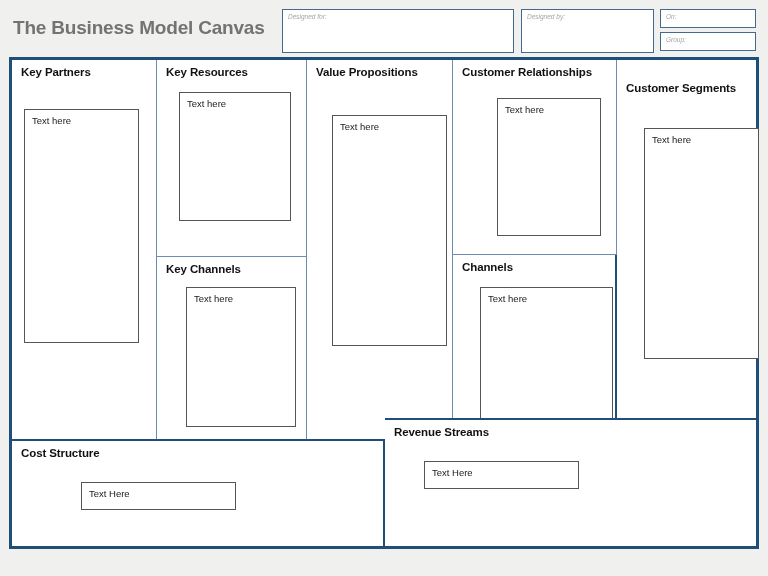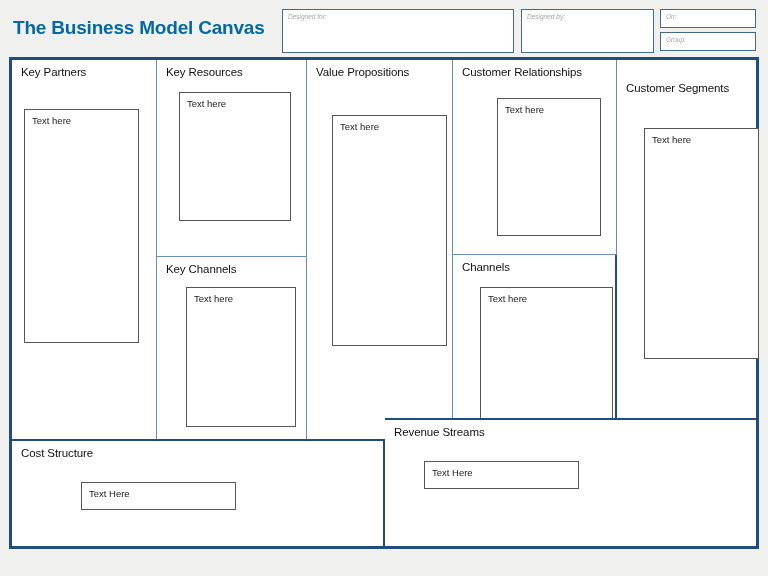--- a/index.html
+++ b/index.html
@@ -20,21 +20,21 @@
     left: 0; top: 0;
     width: 768px;
     height: 55px;
   }
   .canvas-title {
     position: absolute;
     left: 13px;
     top: 17px;
     font-size: 19px;
     font-weight: bold;
-    color: #0369a1;
+    color: #737373;
     letter-spacing: -0.2px;
     white-space: nowrap;
   }
   .meta-box {
     position: absolute;
     box-sizing: border-box;
     background: #ffffff;
     border: 1px solid #44698f;
   }
   .meta-label {
@@ -70,21 +70,21 @@
   .bdr-r { border-right: 1px solid #6b8db3; }
   .bdr-b { border-bottom: 1px solid #6b8db3; }
   .bdr-r-dark { border-right: 2px solid #1f4e79; }
   .bdr-t-dark { border-top: 2px solid #1f4e79; }
 
   .cell-title {
     position: absolute;
     left: 9px;
     top: 6px;
     font-size: 11.5px;
-    font-weight: normal;
+    font-weight: bold;
     color: #111111;
     white-space: nowrap;
     letter-spacing: -0.1px;
     text-align: right;
   }
   .textbox {
     position: absolute;
     box-sizing: border-box;
     border: 1px solid #555555;
     background: #ffffff;

